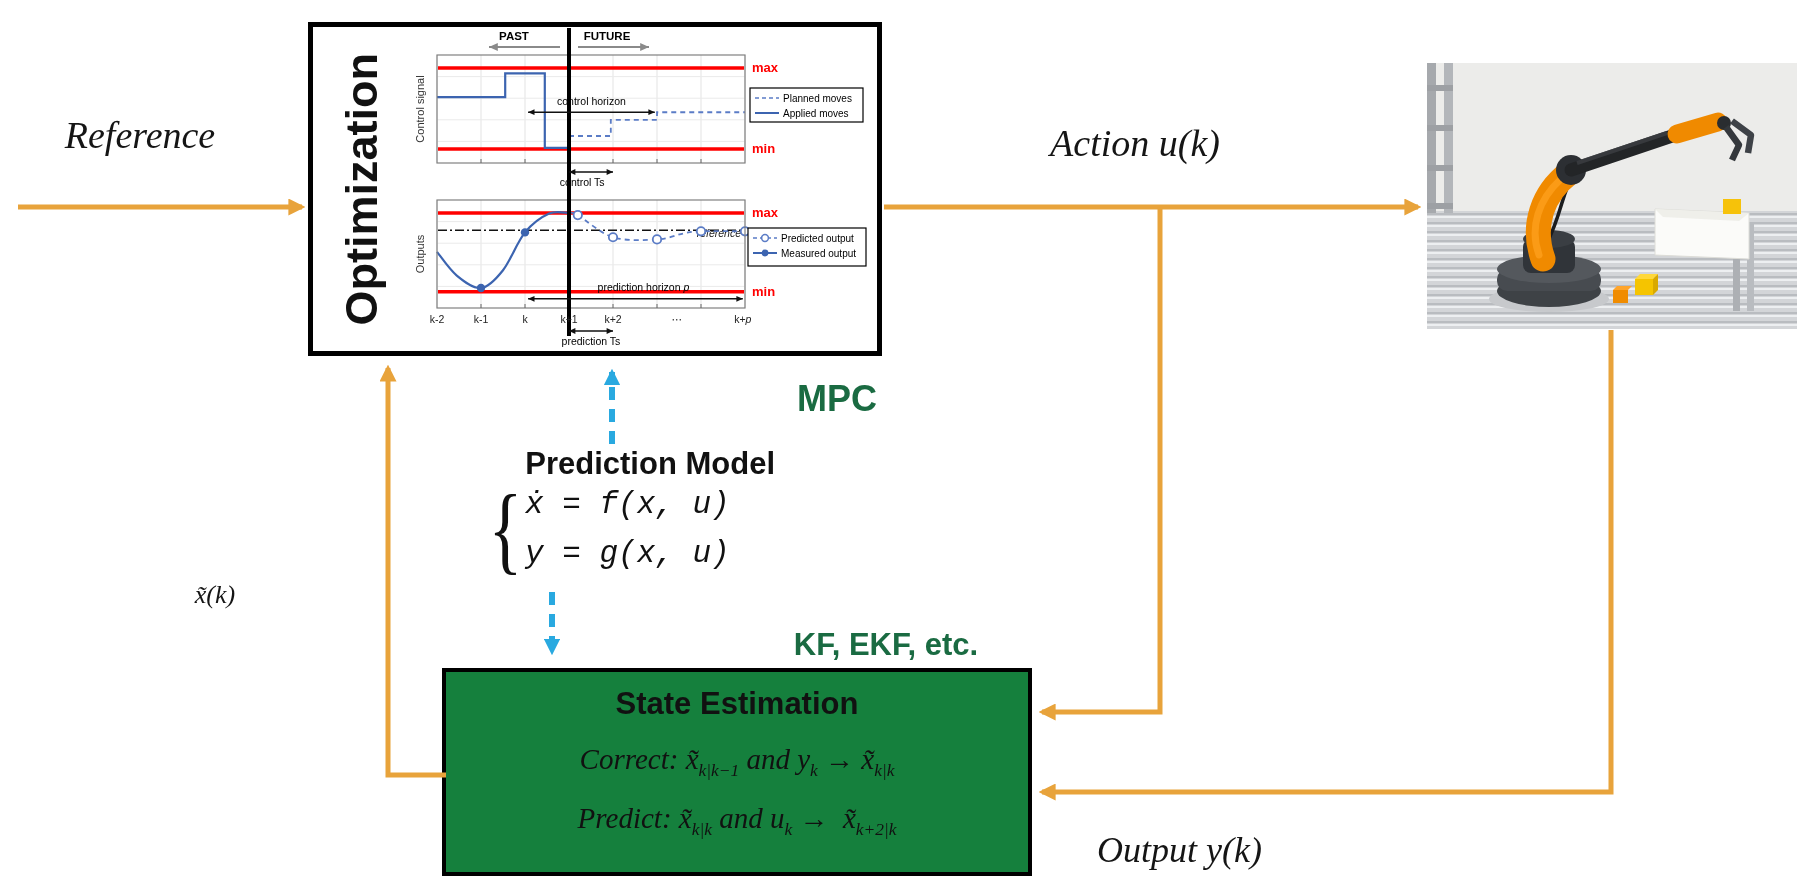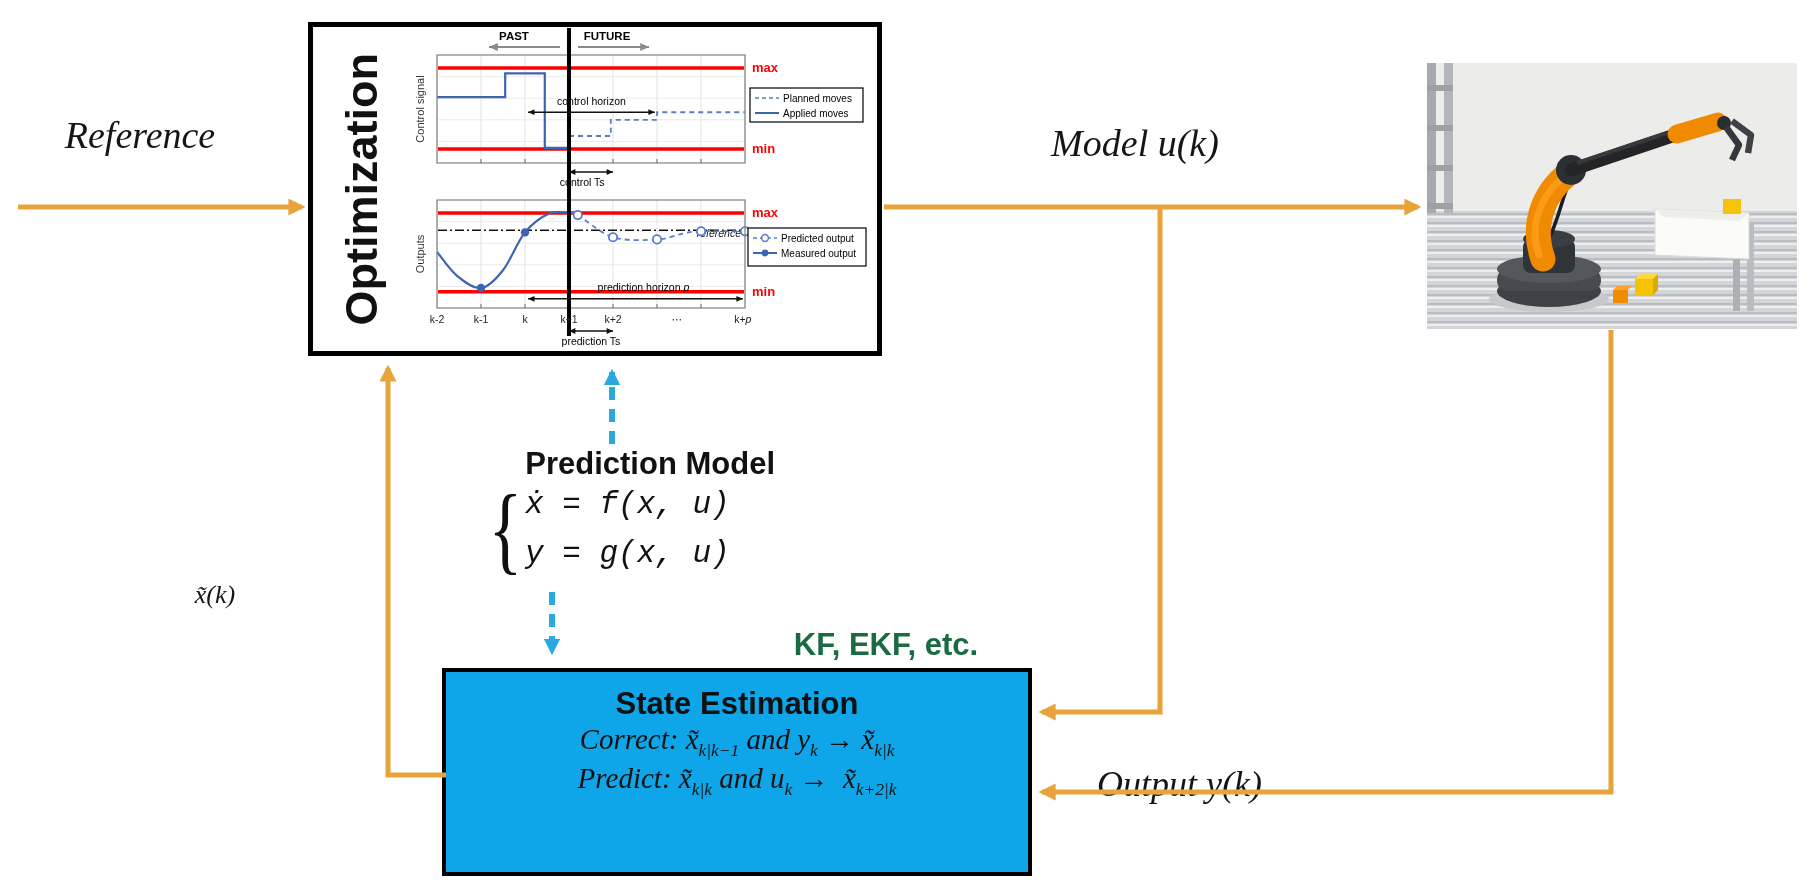--- a/index.html
+++ b/index.html
@@ -5,44 +5,44 @@
   :root{ --orange:#E8A33B; --green:#1A6B42; --blue:#29A9E0; }
   html,body{margin:0;padding:0;background:#fff;}
   .stage{position:relative;width:1815px;height:894px;background:#fff;overflow:hidden;
          font-family:"Liberation Sans",sans-serif;color:#111;}
   .serif{font-family:"Liberation Serif","DejaVu Serif",serif;font-style:italic;color:#151515;}
   .lbl{position:absolute;text-align:center;line-height:1.15;}
   .reference-label{left:35px;top:114px;width:210px;font-size:38px;}
   .action-label{left:995px;top:122px;width:280px;font-size:38px;}
   .current-states-label{left:55px;top:500px;width:320px;font-size:36px;}
   .current-states-var{left:55px;top:580px;width:320px;font-size:26px;}
-  .output-label{left:1072px;top:764px;width:215px;font-size:36px;}
+  .output-label{left:1072px;top:830px;width:215px;font-size:36px;}
   .mpc-label{position:absolute;left:705px;top:378px;width:172px;text-align:right;
              font-size:36px;font-weight:bold;color:var(--green);}
   .kf-label{position:absolute;left:740px;top:627px;width:292px;text-align:center;
             font-size:31px;font-weight:bold;color:var(--green);}
   .opt-box{position:absolute;left:308px;top:22px;width:574px;height:334px;
            border:5px solid #000;background:#fff;box-sizing:border-box;}
   .opt-title{position:absolute;left:312px;top:30px;height:318px;width:100px;
              display:flex;align-items:center;justify-content:center;}
   .opt-title span{writing-mode:vertical-rl;transform:rotate(180deg);
                   font-weight:bold;font-size:45px;font-family:"Liberation Sans",sans-serif;}
   #mpc-chart{position:absolute;left:308px;top:22px;width:574px;height:334px;}
   .pm-title{position:absolute;left:425px;top:446px;width:350px;text-align:right;
             font-size:31px;font-weight:bold;}
   .pm-eqs{position:absolute;left:482px;top:480px;display:flex;align-items:center;}
   .brace{font-family:"Liberation Serif",serif;font-style:normal;font-size:98px;line-height:1;
          transform:scaleX(0.72);margin-right:-4px;color:#111;}
   .eq{font-family:Liberation Mono, monospace;font-style:italic;
       font-size:31px;line-height:49px;white-space:pre;}
   .se-box{position:absolute;left:442px;top:668px;width:590px;height:208px;
-          border:4px solid #000;box-sizing:border-box;background:#0ea5e9;text-align:center;}
+          border:4px solid #000;box-sizing:border-box;background:#15803d;text-align:center;}
   .se-title{margin-top:14px;font-size:31px;font-weight:bold;}
   .se-line{font-family:"Liberation Serif","DejaVu Serif",serif;font-style:italic;
-           font-size:29px;margin-top:1px;white-space:pre;}
+           font-size:29px;margin-top:21px;white-space:pre;}
   .se-line sub{font-size:0.6em;}
   .robot-photo{position:absolute;left:1427px;top:63px;width:370px;height:266px;}
   .overlay{position:absolute;left:0;top:0;width:1815px;height:894px;pointer-events:none;}
   .co{stroke:var(--orange);stroke-width:5;fill:none;}
   .cb{stroke:var(--blue);stroke-width:6;fill:none;stroke-dasharray:13 9;}
   .mo{fill:var(--orange);} .mb{fill:var(--blue);}
   #mpc-chart text{font-family:"Liberation Sans",sans-serif;}
 </style>
 </head>
 <body>
@@ -230,23 +230,24 @@
         <path d="M150,100 L240,70" stroke="#3C3F43" stroke-width="4" opacity="0.8"></path>
         <path d="M250,71 L291,59" stroke="#F08A00" stroke-width="19" stroke-linecap="round"></path>
         <circle cx="297" cy="60" r="7" fill="#2A2D30"></circle>
         <path d="M299,64 L312,82 L305,97" stroke="#34383C" stroke-width="6.5" fill="none" stroke-linejoin="round"></path>
         <path d="M305,58 L324,72 L321,90" stroke="#3E4247" stroke-width="6.5" fill="none" stroke-linejoin="round"></path>
       </g>
     </svg>
   </div>
 
   <div class="lbl serif reference-label">Reference</div>
-  <div class="lbl serif action-label">Model u(k)</div>
+  <div class="lbl serif action-label">Action u(k)</div>
   <div class="lbl serif current-states-var">x̃(k)</div>
   <div class="lbl serif output-label">Output y(k)</div>
+  <div class="mpc-label">MPC</div>
   <div class="kf-label">KF, EKF, etc.</div>
 
   <div class="pm-title">Prediction Model</div>
   <div class="pm-eqs">
     <span class="brace">{</span>
     <span>
       <div class="eq">ẋ = f(x, u)</div>
       <div class="eq">y = g(x, u)</div>
     </span>
   </div>

